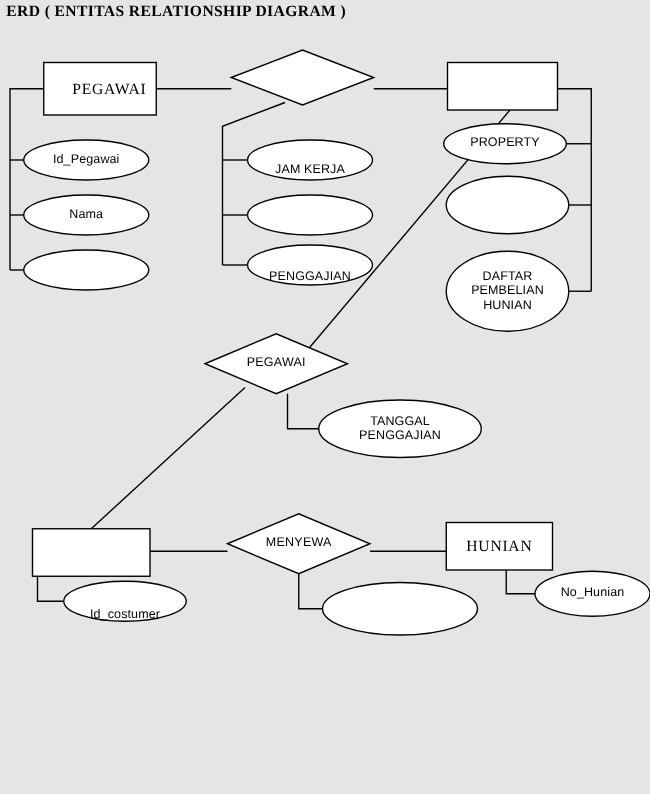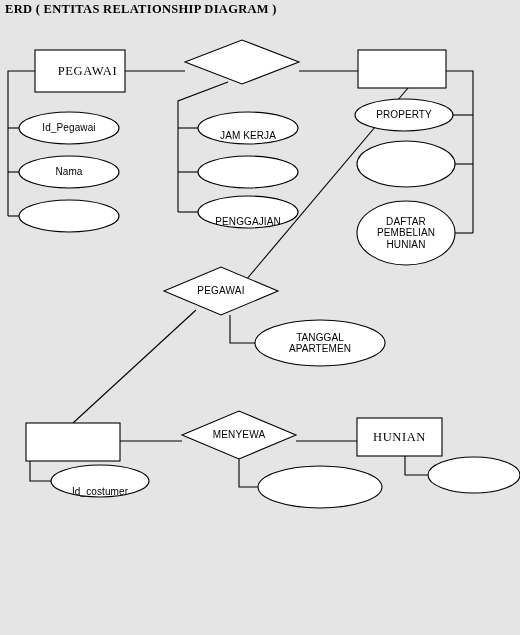--- a/index.html
+++ b/index.html
@@ -153,17 +153,18 @@
 
   <div class="node-label lbl-attr" style="left:198px; top:112px; width:100px; height:48px;">JAM KERJA</div>
   <div class="node-label lbl-attr" style="left:198px; top:196px; width:100px; height:32px;margin-top:10px;">PENGGAJIAN</div>
 
   <div class="node-label lbl-attr" style="left:355px; top:99px; width:98px; height:32px;">PROPERTY</div>
   <div class="node-label lbl-attr" style="left:357px; top:201px; width:98px; height:64px;">DAFTAR
 PEMBELIAN
 HUNIAN</div>
 
   <div class="node-label lbl-attr" style="left:255px; top:320px; width:130px; height:46px;">TANGGAL
-APARTEMEN</div>
+PENGGAJIAN</div>
 
   <div class="node-label lbl-attr" style="left:51px; top:476px; width:98px; height:32px;">Id_costumer</div>
+  <div class="node-label lbl-attr" style="left:428px; top:457px; width:92px; height:36px;">No_Hunian</div>
 
 </div>
 
 </body></html>

